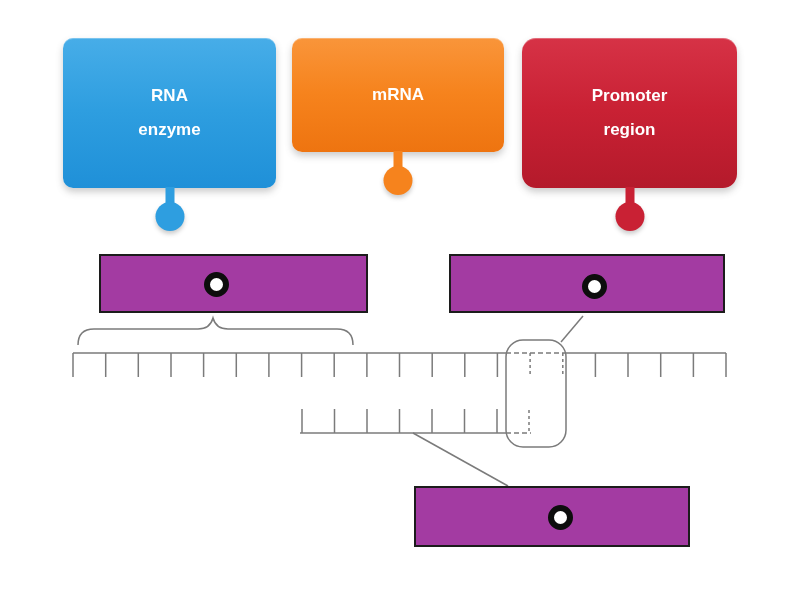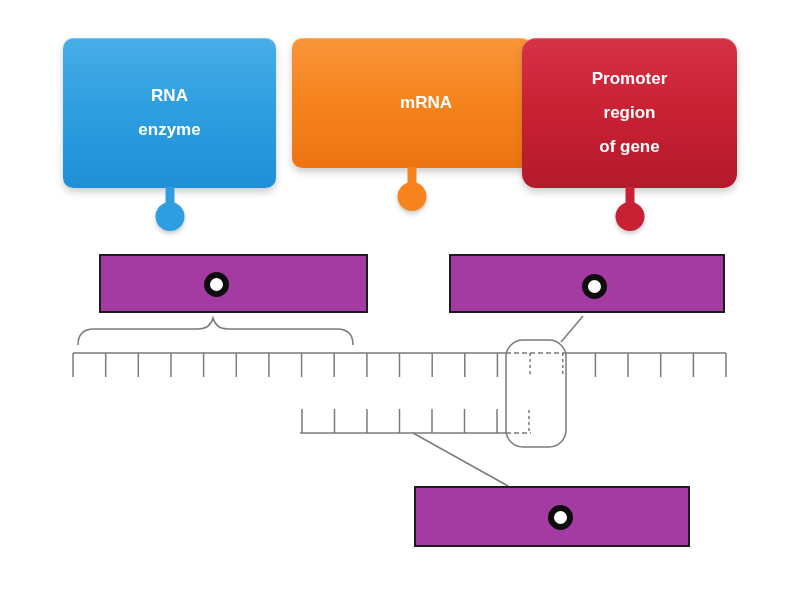--- a/index.html
+++ b/index.html
@@ -110,35 +110,34 @@
     <div class="chip-text">
       <span>RNA</span>
       <span>enzyme</span>
     </div>
     <div class="pin pin-blue">
       <div class="pin-stem"></div>
       <div class="pin-head"></div>
     </div>
   </div>
 
-  <div class="chip chip-orange" style="left:292px; top:38px; width:212px; height:130px;padding-left:28px;">
+  <div class="chip chip-orange" style="left:292px; top:38px; width:212px; height:114px;">
     <div class="chip-text">
       <span>mRNA</span>
     </div>
     <div class="pin pin-orange">
       <div class="pin-stem"></div>
       <div class="pin-head"></div>
     </div>
   </div>
 
   <div class="chip chip-red" style="left:522px; top:38px; width:215px; height:150px;border-radius:14px;">
     <div class="chip-text">
       <span>Promoter</span>
       <span>region</span>
-      <span>of gene</span>
     </div>
     <div class="pin pin-red">
       <div class="pin-stem"></div>
       <div class="pin-head"></div>
     </div>
   </div>
 
 </div>
 
 </body></html>

